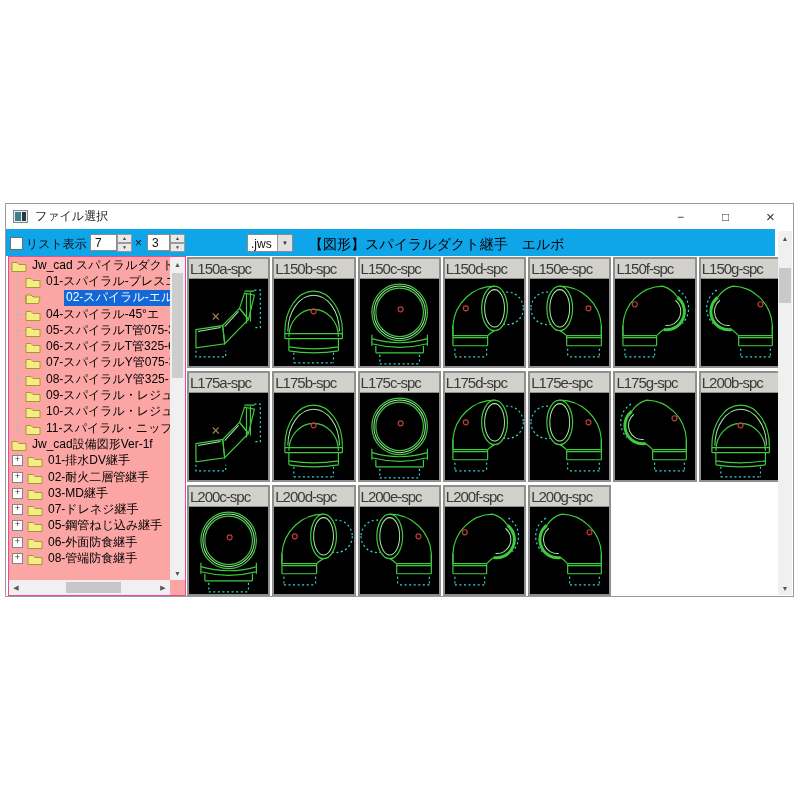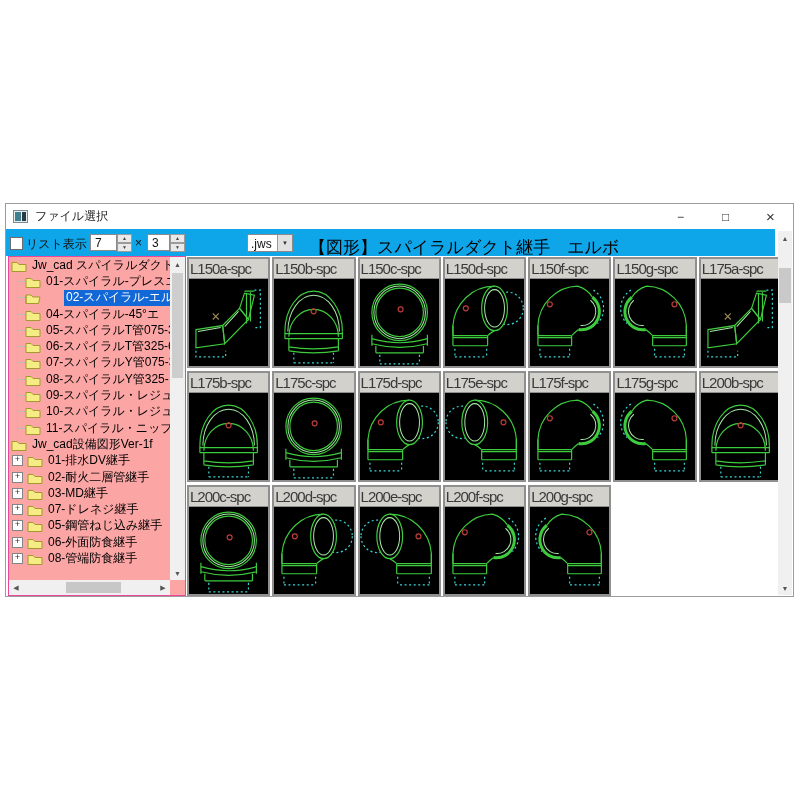--- a/index.html
+++ b/index.html
@@ -28,21 +28,21 @@
   .numbox{position:absolute;top:5px;height:17px;background:#fff;border:1px solid #8a8a8a;font-size:12px;color:#111;padding:1px 0 0 4px;box-sizing:border-box;}
   .nb1{left:84px;width:27px;}
   .nb2{left:141px;width:23px;}
   .spin{position:absolute;top:5px;width:15px;height:18px;display:flex;flex-direction:column;}
   .sp1{left:111px;} .sp2{left:164px;}
   .spin div{flex:1;background:#e9e9e9;border:1px solid #9a9a9a;font-size:5px;line-height:7px;text-align:center;color:#444;box-sizing:border-box;}
   .times{position:absolute;left:129px;top:7px;font-size:12px;color:#111;}
   .combo{position:absolute;left:197px;top:5px;width:46px;height:18px;background:#fff;border:1px solid #8a8a8a;box-sizing:border-box;margin-left:44px;}
   .combo .val{position:absolute;left:3px;top:2px;font-size:12px;color:#111;}
   .combo .dbtn{position:absolute;right:0;top:0;bottom:0;width:14px;background:#e1e1e1;border-left:1px solid #9a9a9a;font-size:6px;color:#333;display:flex;align-items:center;justify-content:center;}
-  .main-title{position:absolute;left:303px;top:7px;font-size:17px;color:#000;font-family:Liberation Serif, serif;}
+  .main-title{position:absolute;left:303px;top:7px;font-size:14px;color:#000;font-family:Liberation Serif, serif;}
   
   .treepanel{position:absolute;left:2px;top:52px;width:178px;height:340px;background:#fca5a5;border:1px solid #ec4899;box-sizing:border-box;}
   .treerows{position:absolute;left:0;top:0;right:15px;bottom:15px;overflow:hidden;}
   .trow{position:relative;height:16.3px;display:flex;align-items:center;white-space:nowrap;overflow:hidden;cursor:default;}
   .trow .vline{position:absolute;left:8px;top:0;bottom:0;border-left:1px dotted #b8b8b8;}
   .trow .stub{display:inline-block;width:8px;margin-left:8px;border-top:1px dotted #b8b8b8;height:0;flex:none;}
   .plusbox{display:inline-block;width:9px;height:9px;margin-left:3px;margin-right:4px;background:#fff;border:1px solid #848484;font-size:9px;line-height:7px;text-align:center;color:#333;flex:none;position:relative;z-index:1;box-sizing:content-box;}
   .ficon{display:inline-flex;flex:none;margin-right:3px;position:relative;z-index:1;}
   .tlabel{font-size:12px;color:#000;padding:0 2px;}
   .trow.sel .tlabel{background:var(--selbg);color:#fff;margin-left:20px;}
@@ -375,20 +375,37 @@
             <ellipse cx="50" cy="29" rx="13" ry="22" class="sg2"></ellipse>
             <ellipse cx="50" cy="29" rx="10" ry="18.5" class="sl"></ellipse>
             <path d="M50,51 Q46,53 43,56" class="sg"></path>
             <path d="M8,46 L8,66 M43,56 L43,66 M8,56 L43,56 M8,58 L43,58 M8,66 L43,66" class="sg"></path>
             <circle cx="21" cy="29" r="2.5" class="sr"></circle>
             <path d="M10,69 L10,77 M42,69 L42,77 M10,77 L42,77" class="sc"></path>
           </svg>
         </div>
       </div>
       <div class="cell">
+        <div class="cell-label">L150e-spc</div>
+        <div class="cell-canvas">
+          <svg viewBox="0 0 80 86" preserveAspectRatio="none">
+            <g transform="translate(80,0) scale(-1,1)">
+              <circle cx="63" cy="29" r="16" class="sc"></circle>
+              <path d="M8,56 L8,46 A42,42 0 0 1 50,7" class="sg"></path>
+              <ellipse cx="50" cy="29" rx="13" ry="22" class="sg2"></ellipse>
+              <ellipse cx="50" cy="29" rx="10" ry="18.5" class="sl"></ellipse>
+              <path d="M50,51 Q46,53 43,56" class="sg"></path>
+              <path d="M8,46 L8,66 M43,56 L43,66 M8,56 L43,56 M8,58 L43,58 M8,66 L43,66" class="sg"></path>
+              <circle cx="21" cy="29" r="2.5" class="sr"></circle>
+              <path d="M10,69 L10,77 M42,69 L42,77 M10,77 L42,77" class="sc"></path>
+            </g>
+          </svg>
+        </div>
+      </div>
+      <div class="cell">
         <div class="cell-label">L150f-spc</div>
         <div class="cell-canvas">
           <svg viewBox="0 0 80 86" preserveAspectRatio="none">
             <path d="M64,11 A21,21 0 0 1 68,44" class="sc"></path>
             <path d="M8,56 L8,46 A41,41 0 0 1 48,7 Q58,10 63,18" class="sg"></path>
             <path d="M63,18 A18,18 0 0 1 49,50" class="sgb"></path>
             <path d="M61,21 A14,14 0 0 1 51,46" class="sl"></path>
             <path d="M49,50 Q45,53 42,56" class="sg"></path>
             <path d="M8,46 L8,66 M42,56 L42,66 M8,56 L42,56 M8,58 L42,58 M8,66 L42,66" class="sg"></path>
             <circle cx="20" cy="25" r="2.5" class="sr"></circle>
@@ -482,35 +499,20 @@
               <ellipse cx="50" cy="29" rx="10" ry="18.5" class="sl"></ellipse>
               <path d="M50,51 Q46,53 43,56" class="sg"></path>
               <path d="M8,46 L8,66 M43,56 L43,66 M8,56 L43,56 M8,58 L43,58 M8,66 L43,66" class="sg"></path>
               <circle cx="21" cy="29" r="2.5" class="sr"></circle>
               <path d="M10,69 L10,77 M42,69 L42,77 M10,77 L42,77" class="sc"></path>
             </g>
           </svg>
         </div>
       </div>
       <div class="cell">
-        <div class="cell-label">L175f-spc</div>
-        <div class="cell-canvas">
-          <svg viewBox="0 0 80 86" preserveAspectRatio="none">
-            <path d="M64,11 A21,21 0 0 1 68,44" class="sc"></path>
-            <path d="M8,56 L8,46 A41,41 0 0 1 48,7 Q58,10 63,18" class="sg"></path>
-            <path d="M63,18 A18,18 0 0 1 49,50" class="sgb"></path>
-            <path d="M61,21 A14,14 0 0 1 51,46" class="sl"></path>
-            <path d="M49,50 Q45,53 42,56" class="sg"></path>
-            <path d="M8,46 L8,66 M42,56 L42,66 M8,56 L42,56 M8,58 L42,58 M8,66 L42,66" class="sg"></path>
-            <circle cx="20" cy="25" r="2.5" class="sr"></circle>
-            <path d="M10,69 L10,77 M40,69 L40,77 M10,77 L40,77" class="sc"></path>
-          </svg>
-        </div>
-      </div>
-      <div class="cell">
         <div class="cell-label">L175g-spc</div>
         <div class="cell-canvas">
           <svg viewBox="0 0 80 86" preserveAspectRatio="none">
             <g transform="translate(80,0) scale(-1,1)">
               <path d="M64,11 A21,21 0 0 1 68,44" class="sc"></path>
               <path d="M8,56 L8,46 A41,41 0 0 1 48,7 Q58,10 63,18" class="sg"></path>
               <path d="M63,18 A18,18 0 0 1 49,50" class="sgb"></path>
               <path d="M61,21 A14,14 0 0 1 51,46" class="sl"></path>
               <path d="M49,50 Q45,53 42,56" class="sg"></path>
               <path d="M8,46 L8,66 M42,56 L42,66 M8,56 L42,56 M8,58 L42,58 M8,66 L42,66" class="sg"></path>

